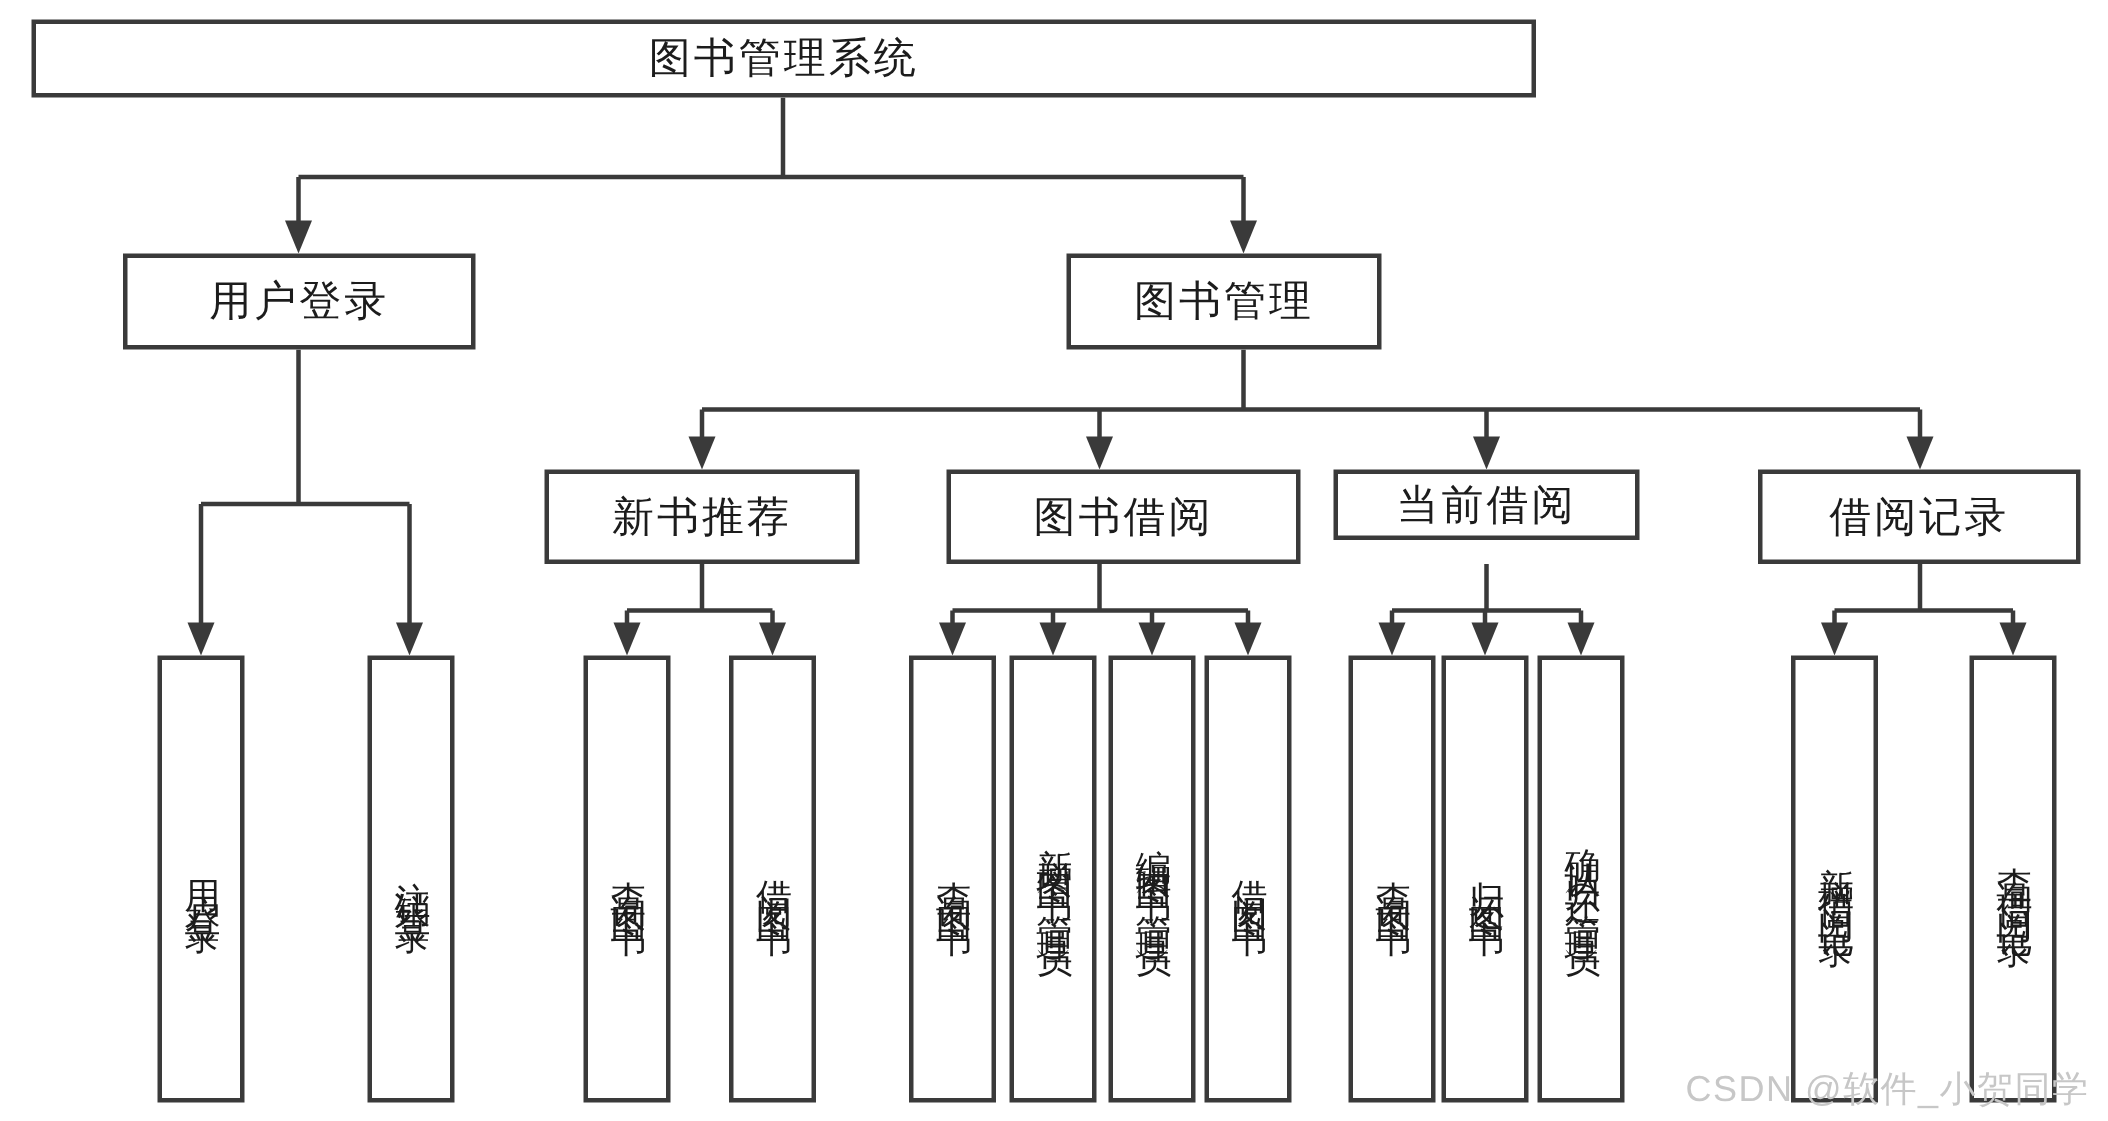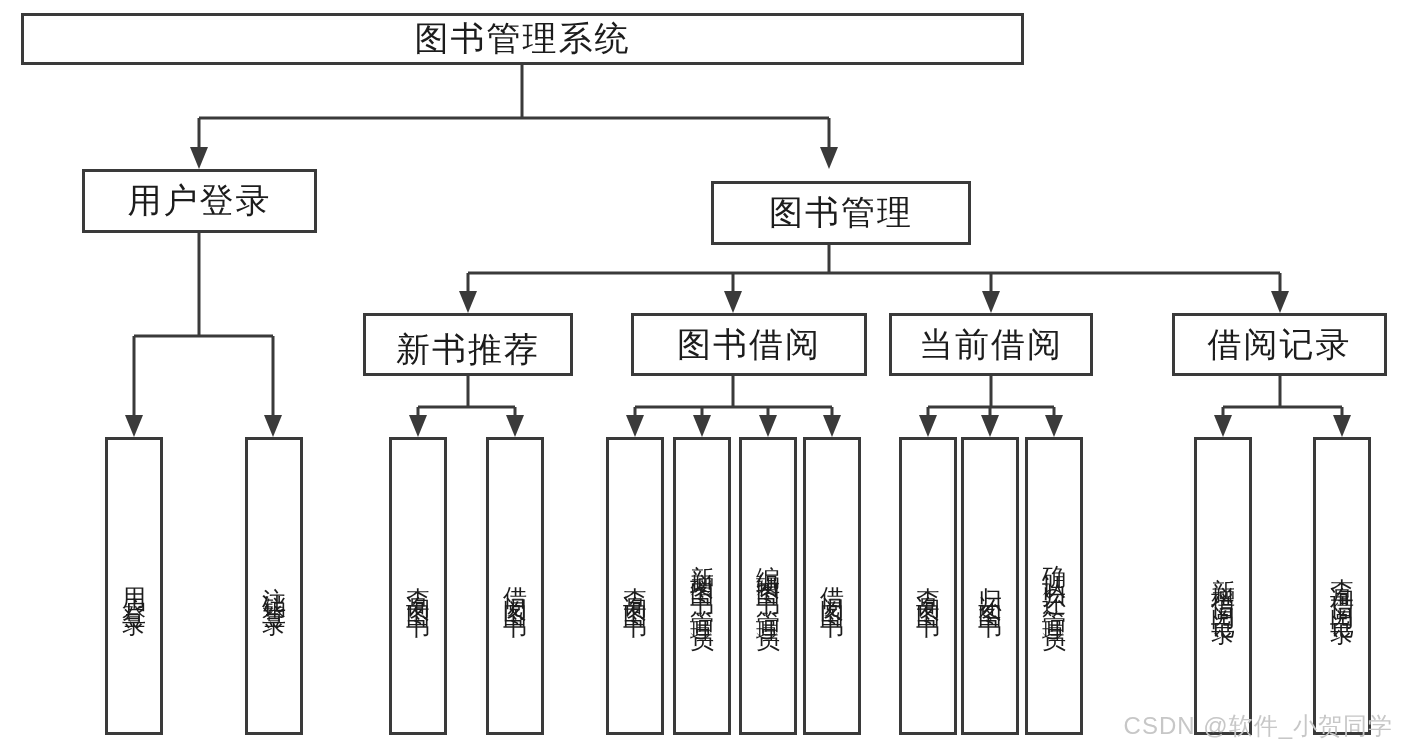--- a/index.html
+++ b/index.html
@@ -21,21 +21,21 @@
   .wires path{stroke:var(--line-color);stroke-width:3;fill:none;}
   .wires polygon{fill:var(--line-color);stroke:none;}
   .node{
     position:absolute;
     border:3px solid var(--line-color);
     background:var(--box-bg);
     display:flex;align-items:center;justify-content:center;
     color:var(--text-color);
   }
   .h-node span{
-    font-size:34px;
+    font-size:28px;
     letter-spacing:2px;
     white-space:nowrap;
   }
   .v-node span{
     writing-mode:vertical-lr;
     text-orientation:mixed;
     font-size:24px;
     letter-spacing:9px;
     line-height:1;
     white-space:nowrap;
@@ -104,31 +104,31 @@
     </g>
   </svg>
 
   <div class="node h-node" style="left:21px;top:13px;width:1003px;height:52px;">
     <span>图书管理系统</span>
   </div>
 
   <div class="node h-node" style="left:82px;top:169px;width:235px;height:64px;">
     <span>用户登录</span>
   </div>
-  <div class="node h-node" style="left:711px;top:169px;width:260px;height:64px;margin-top:12px;">
+  <div class="node h-node" style="left:711px;top:169px;width:210px;height:64px;">
     <span>图书管理</span>
   </div>
 
-  <div class="node h-node" style="left:363px;top:313px;width:210px;height:63px;align-items:flex-end;">
+  <div class="node h-node" style="left:363px;top:313px;width:210px;height:63px;">
     <span>新书推荐</span>
   </div>
   <div class="node h-node" style="left:631px;top:313px;width:236px;height:63px;">
     <span>图书借阅</span>
   </div>
-  <div class="node h-node" style="left:889px;top:313px;width:204px;height:63px;">
+  <div class="node h-node" style="left:889px;top:313px;width:204px;height:47px;">
     <span>当前借阅</span>
   </div>
   <div class="node h-node" style="left:1172px;top:313px;width:215px;height:63px;">
     <span>借阅记录</span>
   </div>
 
   <div class="node v-node" style="left:105px;top:437px;width:58px;height:298px;">
     <span>用户登录</span>
   </div>
   <div class="node v-node" style="left:245px;top:437px;width:58px;height:298px;">

